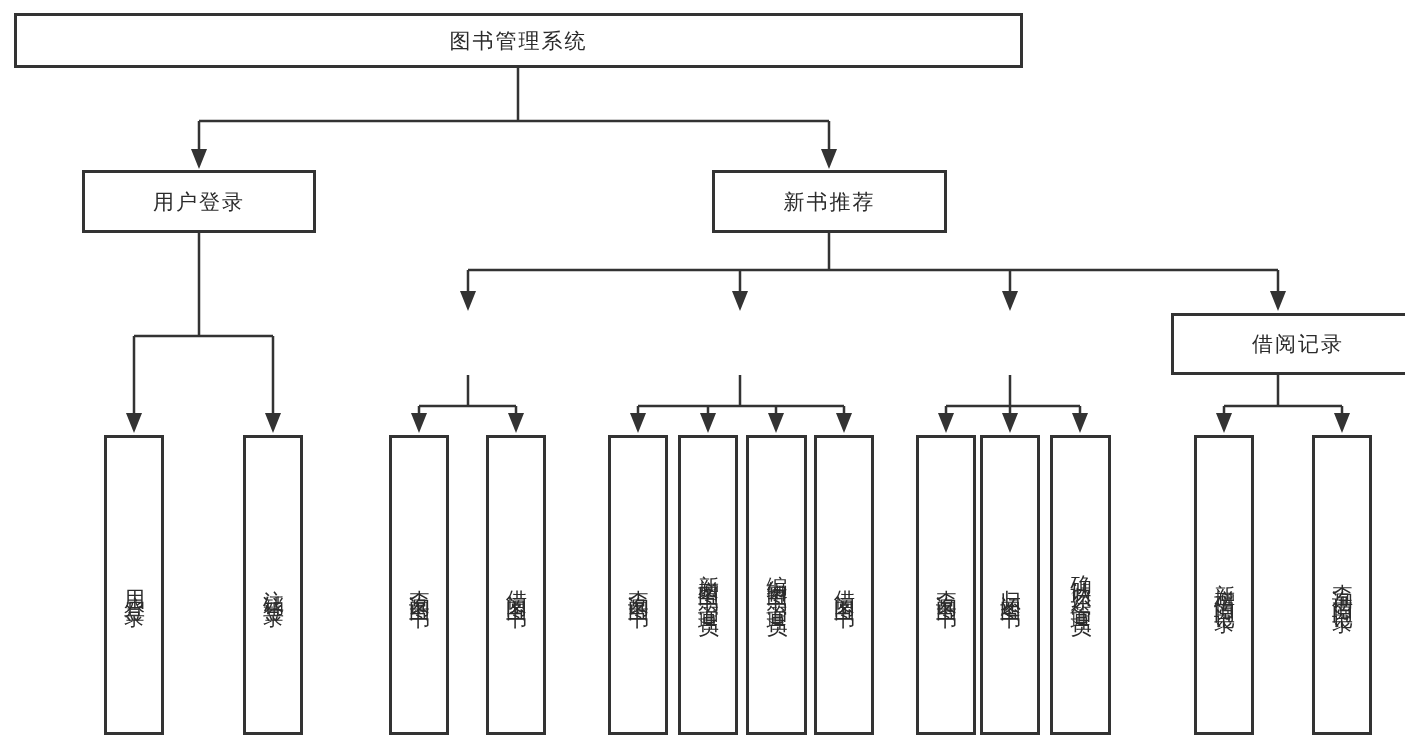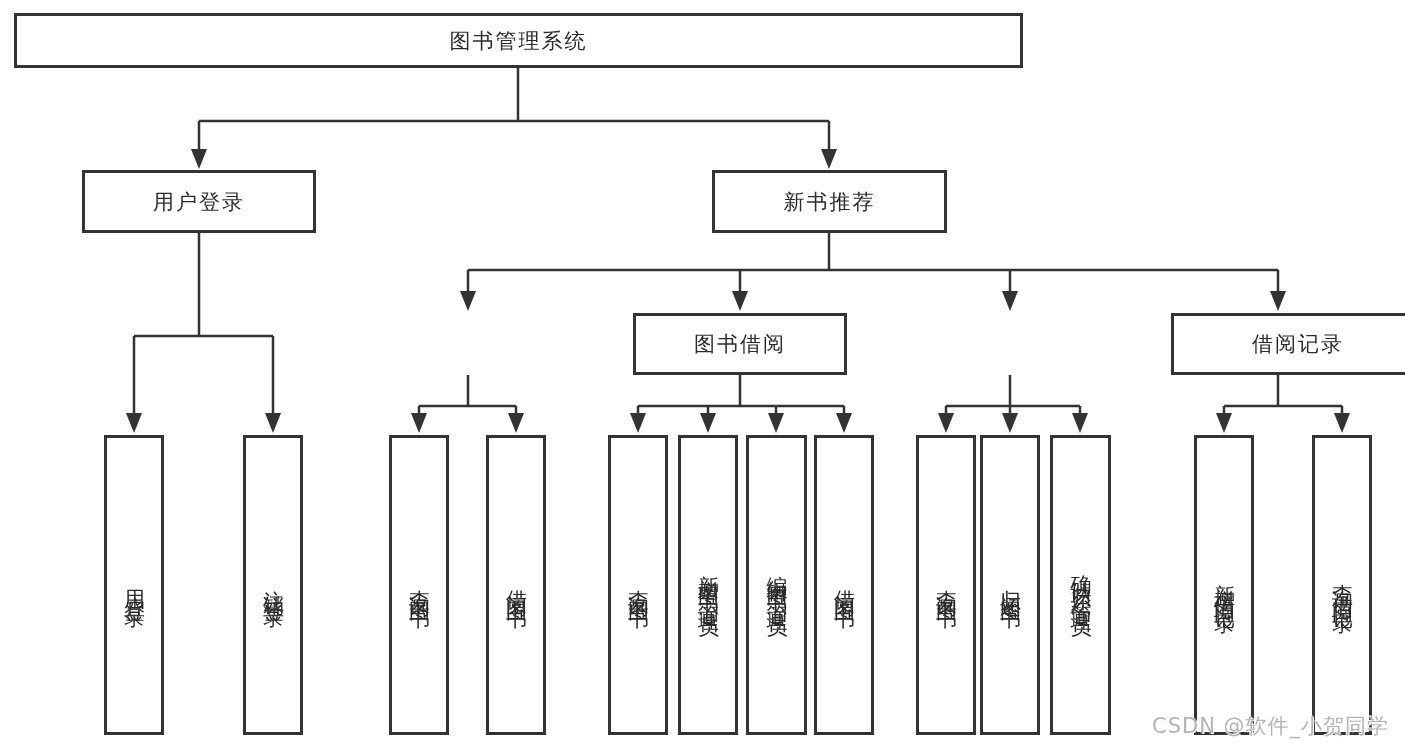--- a/index.html
+++ b/index.html
@@ -101,23 +101,20 @@
     <span>图书管理系统</span>
   </div>
 
   <div class="box h" style="left:82px;top:170px;width:234px;height:63px">
     <span>用户登录</span>
   </div>
   <div class="box h" style="left:712px;top:170px;width:235px;height:63px">
     <span>新书推荐</span>
   </div>
 
-  <div class="box h" style="left:633px;top:313px;width:214px;height:62px">
-    <span>图书借阅</span>
-  </div>
   <div class="box h" style="left:1171px;top:313px;width:254px;height:62px">
     <span>借阅记录</span>
   </div>
 
   <div class="box v" style="left:104px;top:435px;width:60px;height:300px">
     <span>用户登录</span>
   </div>
   <div class="box v" style="left:243px;top:435px;width:60px;height:300px">
     <span>注销登录</span>
   </div>
@@ -152,15 +149,14 @@
     <span>确认归还（管理员）</span>
   </div>
 
   <div class="box v" style="left:1194px;top:435px;width:60px;height:300px">
     <span>新增借阅记录</span>
   </div>
   <div class="box v" style="left:1312px;top:435px;width:60px;height:300px">
     <span>查询借阅记录</span>
   </div>
 
-  <div id="watermark">CSDN @软件_小贺同学</div>
 
 </div>
 
 </body></html>

